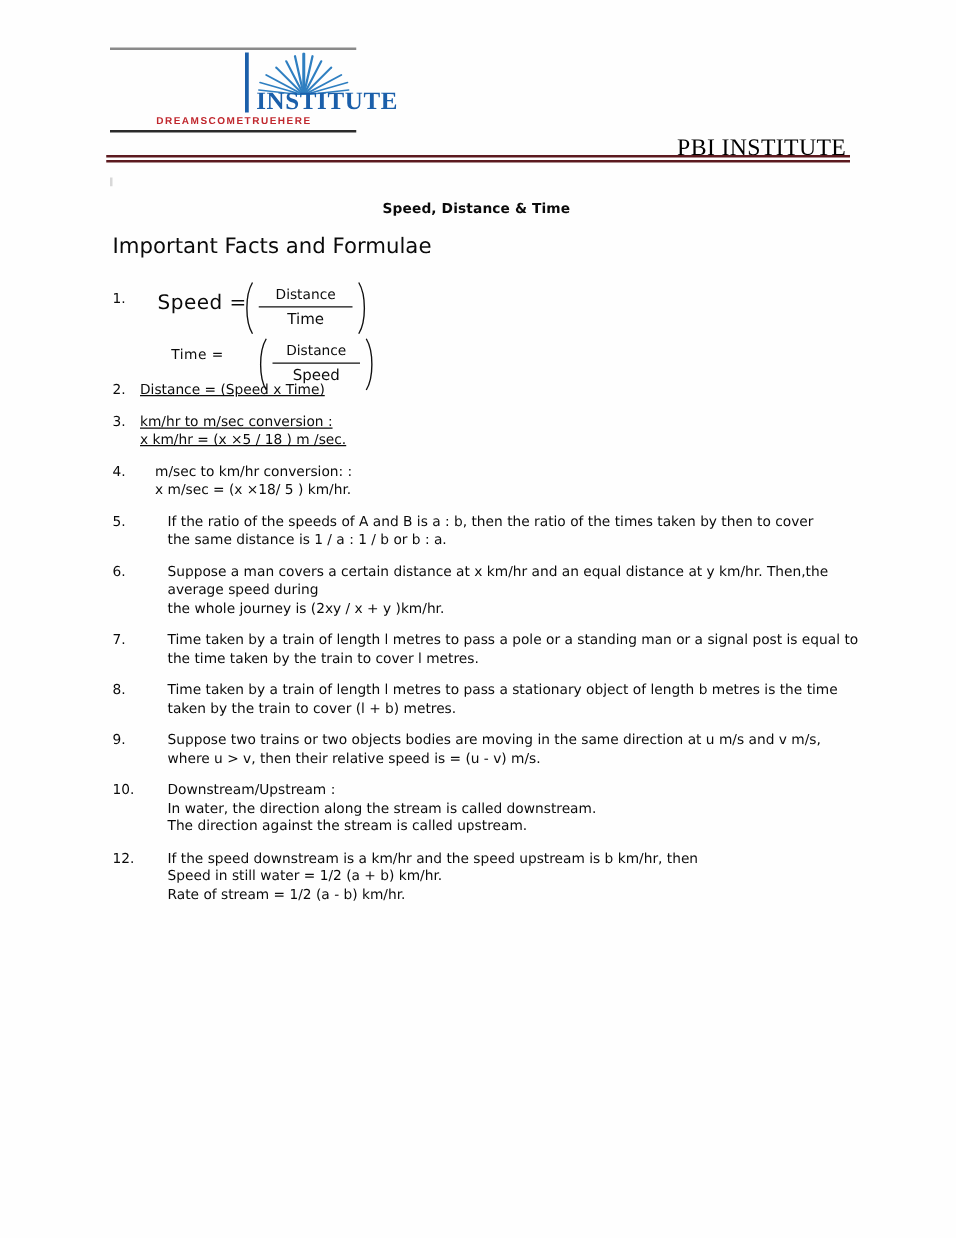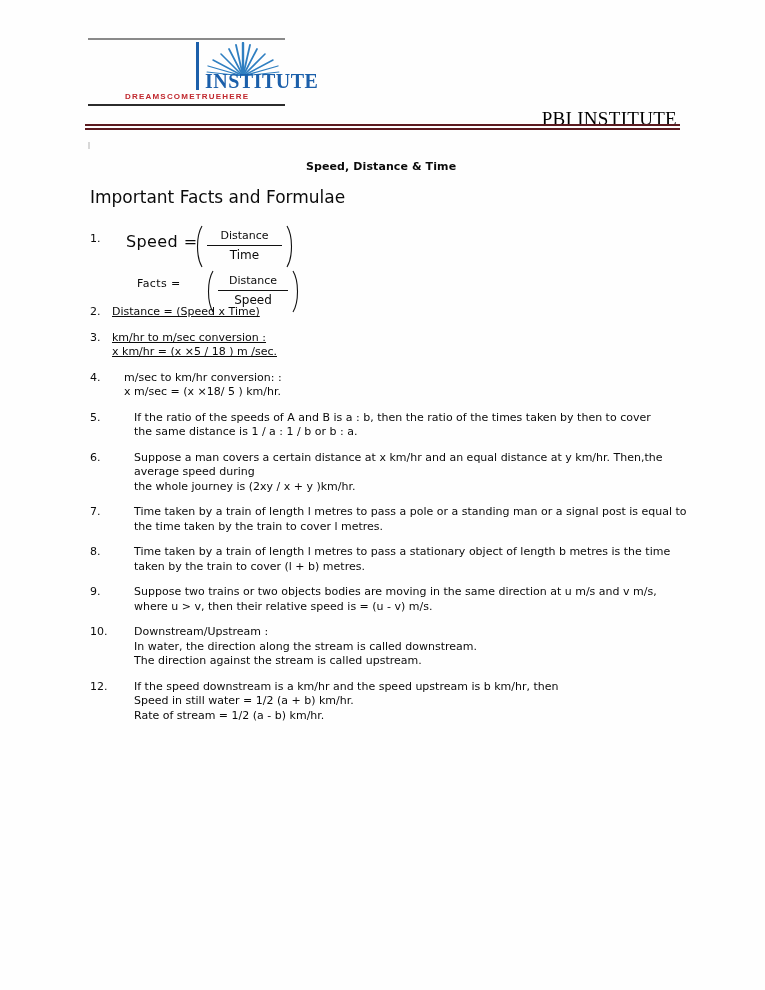--- a/index.html
+++ b/index.html
@@ -341,21 +341,21 @@
           <div class="bar"></div>
           <div class="den">Time</div>
         </div>
         <span class="paren right">
           <svg width="11" height="43" viewBox="0 0 11 43">
             <path d="M2 1 C8 11, 8 32, 2 42" stroke="#111" stroke-width="1.1" fill="none"></path>
           </svg>
         </span>
       </div>
 
-      <span class="flabel-time">Facts =</span>
+      <span class="flabel-time">Time =</span>
 
       <div class="frac-box-2">
         <span class="paren left">
           <svg width="11" height="43" viewBox="0 0 11 43">
             <path d="M9 1 C3 11, 3 32, 9 42" stroke="#111" stroke-width="1.1" fill="none"></path>
           </svg>
         </span>
         <div class="frac">
           <div class="num">Distance</div>
           <div class="bar"></div>

